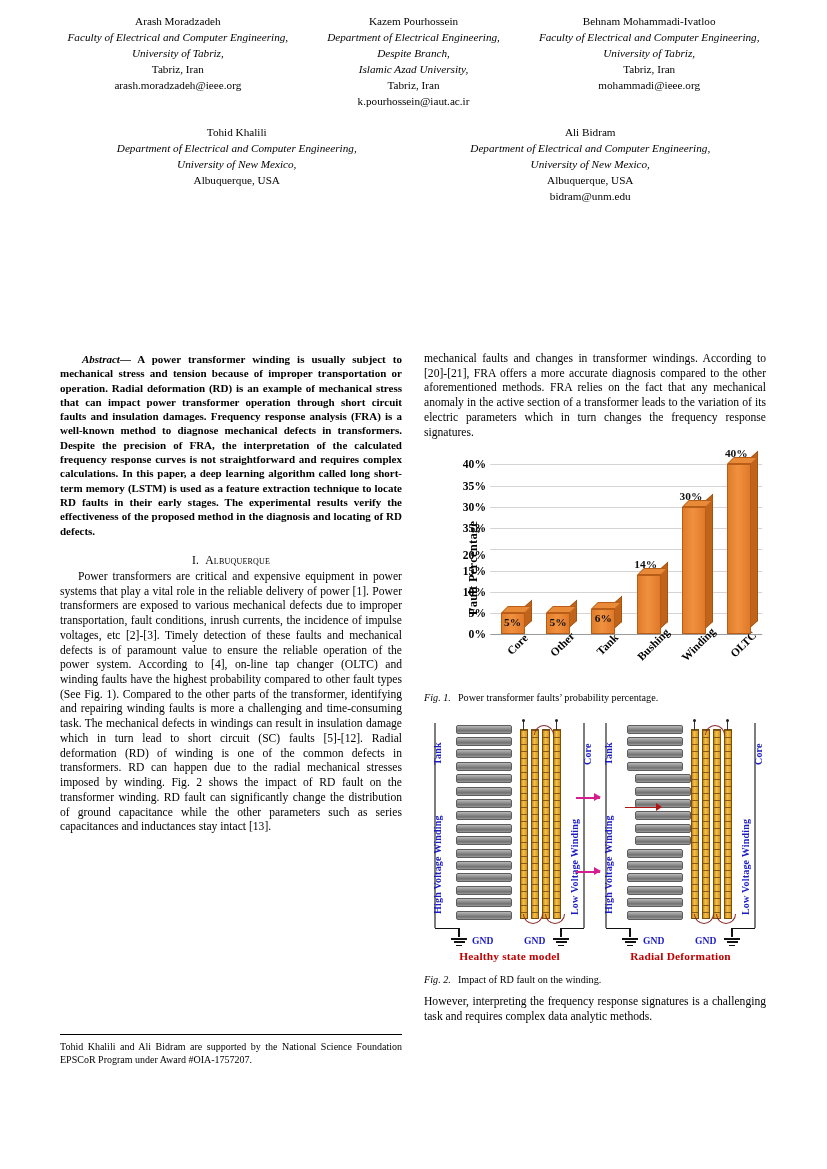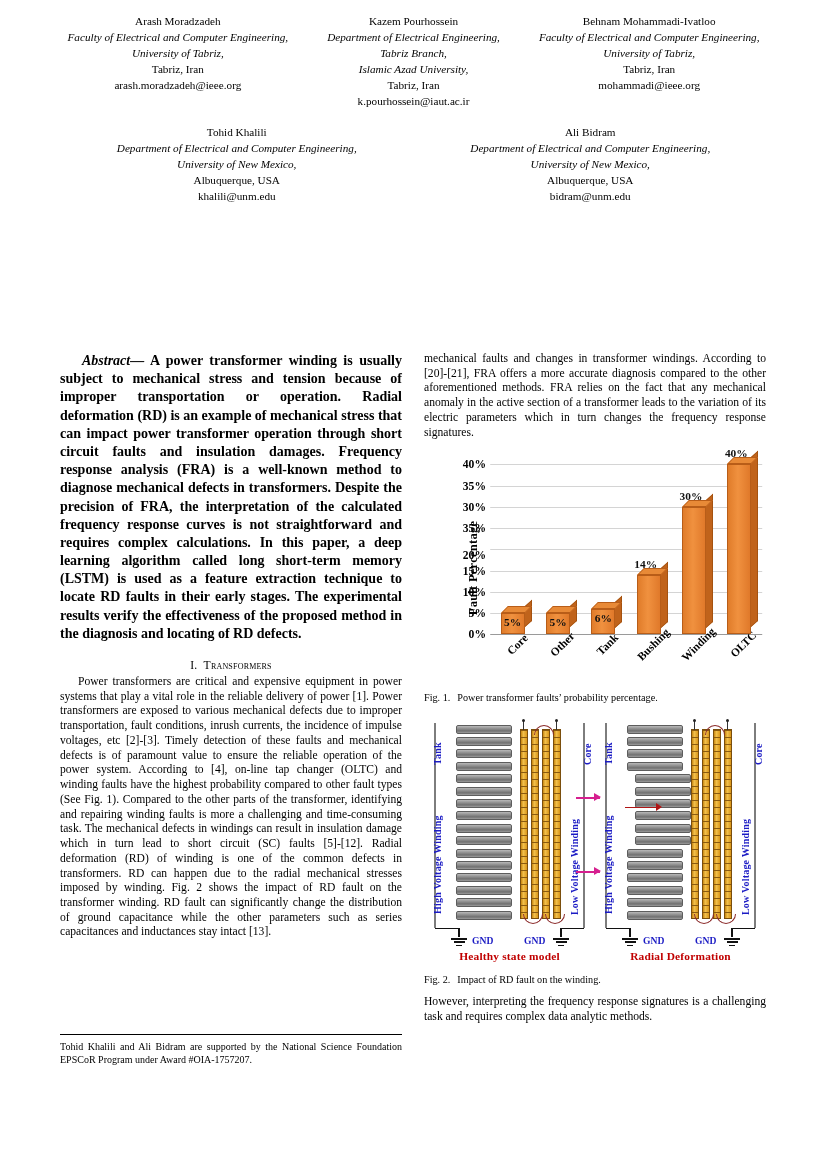--- a/index.html
+++ b/index.html
@@ -69,21 +69,21 @@
     font-size: 11.6px;
     line-height: 1.272;
     text-align: justify;
     text-indent: 18px;
     hyphens: auto;
   }
   p.body.noindent { text-indent: 0; }
 
   p.abstract {
     margin: 0;
-    font-size: 14px;
+    font-size: 11px;
     line-height: 1.30;
     text-align: justify;
     font-weight: bold;
     text-indent: 22px;
   }
   .abstract-lead { font-style: italic; font-weight: bold; }
 
   p.keywords {
     margin: 16px 0 0 0;
     font-size: 11.4px;
@@ -117,21 +117,21 @@
     padding-top: 5px;
   }
 
   
   .fig-caption {
     font-size: 10.2px;
     line-height: 1.3;
     margin: 9px 0 0 0;
     text-align: left;
   }
-  .fig-caption .lbl { margin-right: 7px; }
+  .fig-caption .lbl { margin-right: 7px; font-style: italic; }
 
   
   .chart-wrap {
     margin-top: 14px;
     width: 342px;
     height: 228px;
     position: relative;
   }
   .chart-ylabel {
     position: absolute;
@@ -446,58 +446,57 @@
     <div class="author-block">
       <div class="author-name">Arash Moradzadeh</div>
       <div class="author-aff">Faculty of Electrical and Computer Engineering,</div>
       <div class="author-aff">University of Tabriz,</div>
       <div class="author-city">Tabriz, Iran</div>
       <div class="author-email">arash.moradzadeh@ieee.org</div>
     </div>
     <div class="author-block">
       <div class="author-name">Kazem Pourhossein</div>
       <div class="author-aff">Department of Electrical Engineering,</div>
-      <div class="author-aff">Tabriz Branch,</div>
+      <div class="author-aff">Despite Branch,</div>
       <div class="author-aff">Islamic Azad University,</div>
       <div class="author-city">Tabriz, Iran</div>
       <div class="author-email">k.pourhossein@iaut.ac.ir</div>
     </div>
     <div class="author-block">
       <div class="author-name">Behnam Mohammadi-Ivatloo</div>
       <div class="author-aff">Faculty of Electrical and Computer Engineering,</div>
       <div class="author-aff">University of Tabriz,</div>
       <div class="author-city">Tabriz, Iran</div>
       <div class="author-email">mohammadi@ieee.org</div>
     </div>
   </div>
 
   <div class="authors-row2">
     <div class="author-block">
       <div class="author-name">Tohid Khalili</div>
       <div class="author-aff">Department of Electrical and Computer Engineering,</div>
       <div class="author-aff">University of New Mexico,</div>
       <div class="author-city">Albuquerque, USA</div>
-      <div class="author-email">khalili@unm.edu</div>
     </div>
     <div class="author-block">
       <div class="author-name">Ali Bidram</div>
       <div class="author-aff">Department of Electrical and Computer Engineering,</div>
       <div class="author-aff">University of New Mexico,</div>
       <div class="author-city">Albuquerque, USA</div>
       <div class="author-email">bidram@unm.edu</div>
     </div>
   </div>
 
   <div class="columns">
 
     <div class="col">
       <p class="abstract"><span class="abstract-lead">Abstract—</span><span> A power transformer winding is usually subject to mechanical stress and tension because of improper transportation or operation. Radial deformation (RD) is an example of mechanical stress that can impact power transformer operation through short circuit faults and insulation damages. Frequency response analysis (FRA) is a well-known method to diagnose mechanical defects in transformers. Despite the precision of FRA, the interpretation of the calculated frequency response curves is not straightforward and requires complex calculations. In this paper, a deep learning algorithm called long short-term memory (LSTM) is used as a feature extraction technique to locate RD faults in their early stages. The experimental results verify the effectiveness of the proposed method in the diagnosis and locating of RD defects.</span></p>
 
 
-      <h2 class="section-head"><span class="sec-num">I.</span>&nbsp;&nbsp;<span>Transformers</span></h2>
+      <h2 class="section-head"><span class="sec-num">I.</span>&nbsp;&nbsp;<span>Albuquerque</span></h2>
 
       <p class="body">Power transformers are critical and expensive equipment in power systems that play a vital role in the reliable delivery of power [1]. Power transformers are exposed to various mechanical defects due to improper transportation, fault conditions, inrush currents, the incidence of impulse voltages, etc [2]-[3]. Timely detection of these faults and mechanical defects is of paramount value to ensure the reliable operation of the power system. According to [4], on-line tap changer (OLTC) and winding faults have the highest probability compared to other fault types (See Fig. 1). Compared to the other parts of the transformer, identifying and repairing winding faults is more a challenging and time-consuming task. The mechanical defects in windings can result in insulation damage which in turn lead to short circuit (SC) faults [5]-[12]. Radial deformation (RD) of winding is one of the common defects in transformers. RD can happen due to the radial mechanical stresses imposed by winding. Fig. 2 shows the impact of RD fault on the transformer winding. RD fault can significantly change the distribution of ground capacitance while the other parameters such as series capacitances and inductances stay intact [13].</p>
     </div>
 
     <div class="col">
       <p class="body noindent">mechanical faults and changes in transformer windings. According to [20]-[21], FRA offers a more accurate diagnosis compared to the other aforementioned methods. FRA relies on the fact that any mechanical anomaly in the active section of a transformer leads to the variation of its electric parameters which in turn changes the frequency response signatures.</p>
 
       <div class="chart-wrap">
         <div class="chart-ylabel">Fault Percentage</div>
         <div class="chart-yticks">

